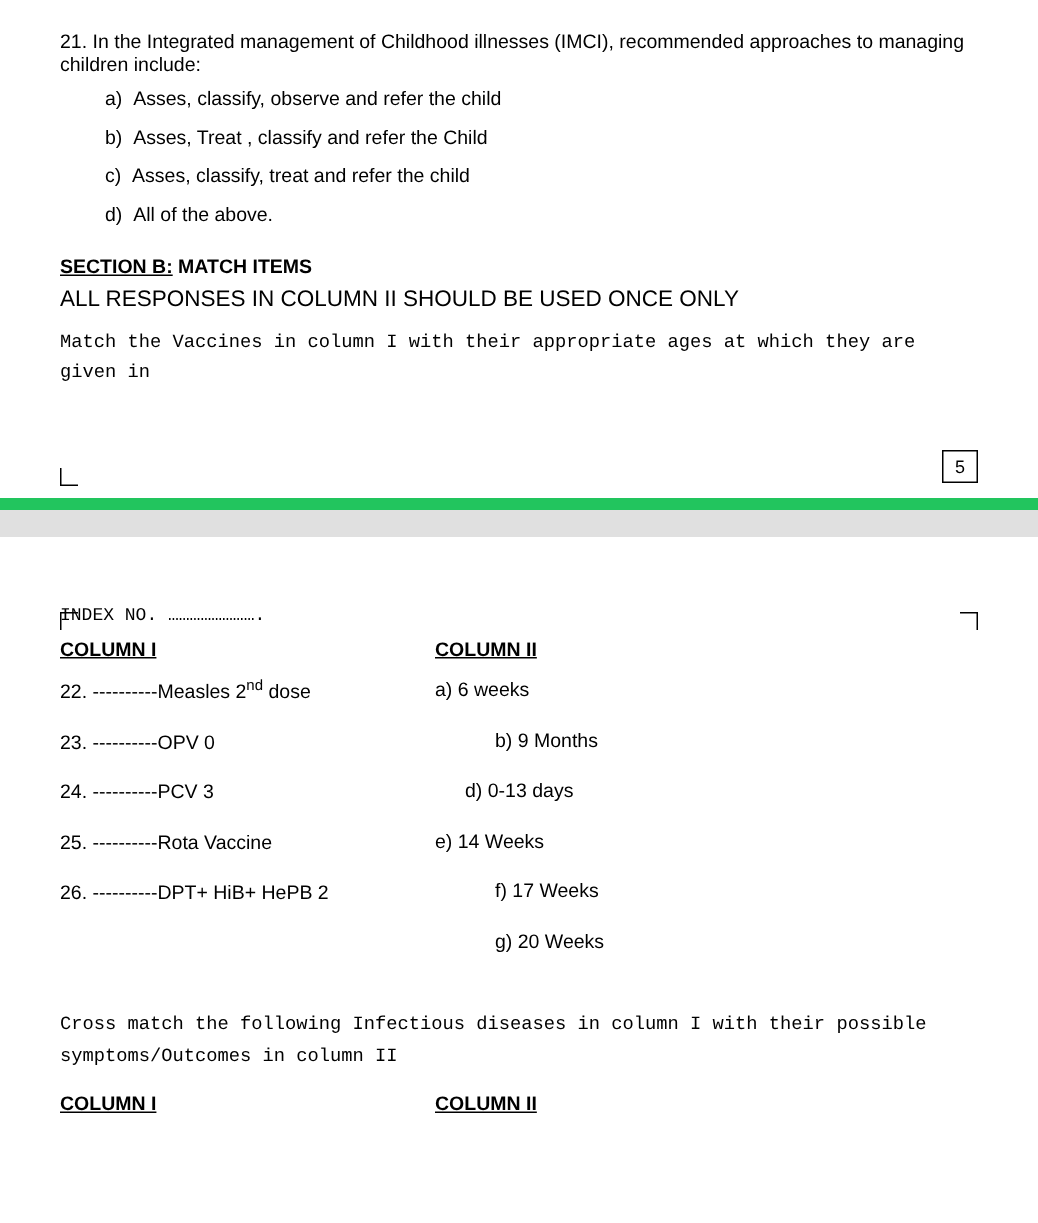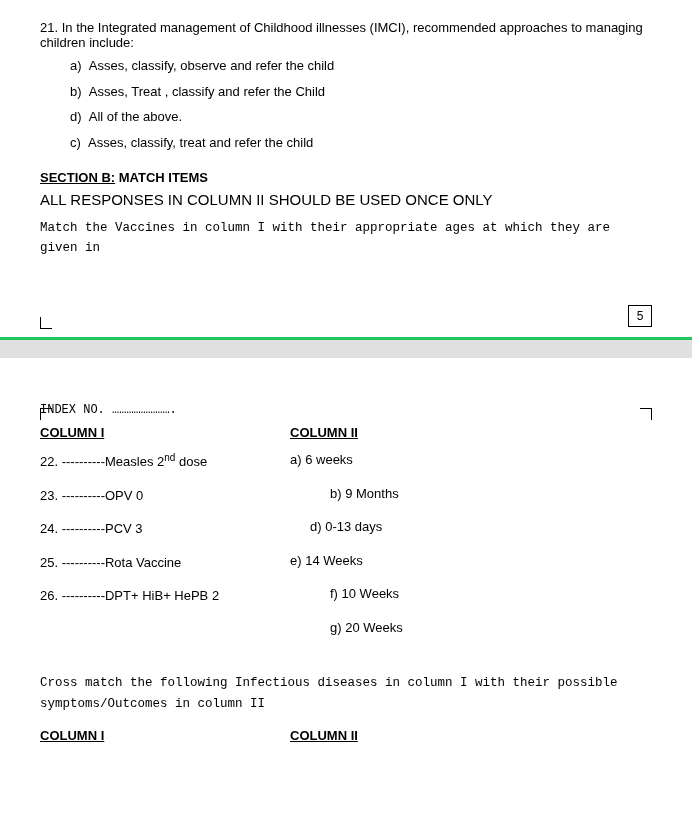--- a/index.html
+++ b/index.html
@@ -12,21 +12,21 @@
       font-size: 13px;
       background: #fff;
       color: #000;
       width: 692px;
     }
     .page-top {
       padding: 20px 40px 16px 40px;
       background: #fff;
       min-height: 340px;
       position: relative;
-      border-bottom: 3px solid #22c55e;
+      border-bottom: 8px solid #22c55e;
     }
     .page-bottom {
       padding: 15px 40px 30px 40px;
       background: #fff;
       min-height: 460px;
       position: relative;
     }
     .question-block {
       margin-bottom: 10px;
     }
@@ -157,24 +157,24 @@
       <span>In the Integrated management of Childhood illnesses (IMCI), recommended approaches to managing children include:</span>
     </div>
     <div class="option-list">
       <div class="option-item">
         <span>a)</span>&nbsp;&nbsp;<span>Asses, classify, observe and refer the child</span>
       </div>
       <div class="option-item">
         <span>b)</span>&nbsp;&nbsp;<span>Asses, Treat , classify and refer the Child</span>
       </div>
       <div class="option-item">
+        <span>c)</span>&nbsp;&nbsp;<span>Asses, classify, treat and refer the child</span>
+      </div>
+      <div class="option-item">
         <span>d)</span>&nbsp;&nbsp;<span>All of the above.</span>
-      </div>
-      <div class="option-item">
-        <span>c)</span>&nbsp;&nbsp;<span>Asses, classify, treat and refer the child</span>
       </div>
     </div>
   </div>
 
   <div style="margin-top:18px; margin-bottom:6px;">
     <span style="font-weight:bold; text-decoration:underline;">SECTION B:</span><span style="font-weight:bold;">  MATCH ITEMS</span>
   </div>
 
   <div class="instruction-line">ALL RESPONSES IN COLUMN II SHOULD BE USED ONCE ONLY</div>
 
@@ -223,21 +223,21 @@
       <div class="col-item">
         <span style="margin-left:40px;">b) 9 Months</span>
       </div>
       <div class="col-item">
         <span style="margin-left:20px;">d) 0-13 days</span>
       </div>
       <div class="col-item">
         <span style="">e) 14 Weeks</span>
       </div>
       <div class="col-item">
-        <span style="margin-left:40px;">f) 10 Weeks</span>
+        <span style="margin-left:40px;">f) 17 Weeks</span>
       </div>
       <div class="col-item">
         <span style="margin-left:40px;">g) 20 Weeks</span>
       </div>
     </div>
   </div>
 
   <div class="cross-match-instruction">
     <span>Cross match the following Infectious diseases in column I with their possible symptoms/Outcomes in column II</span>
   </div>

